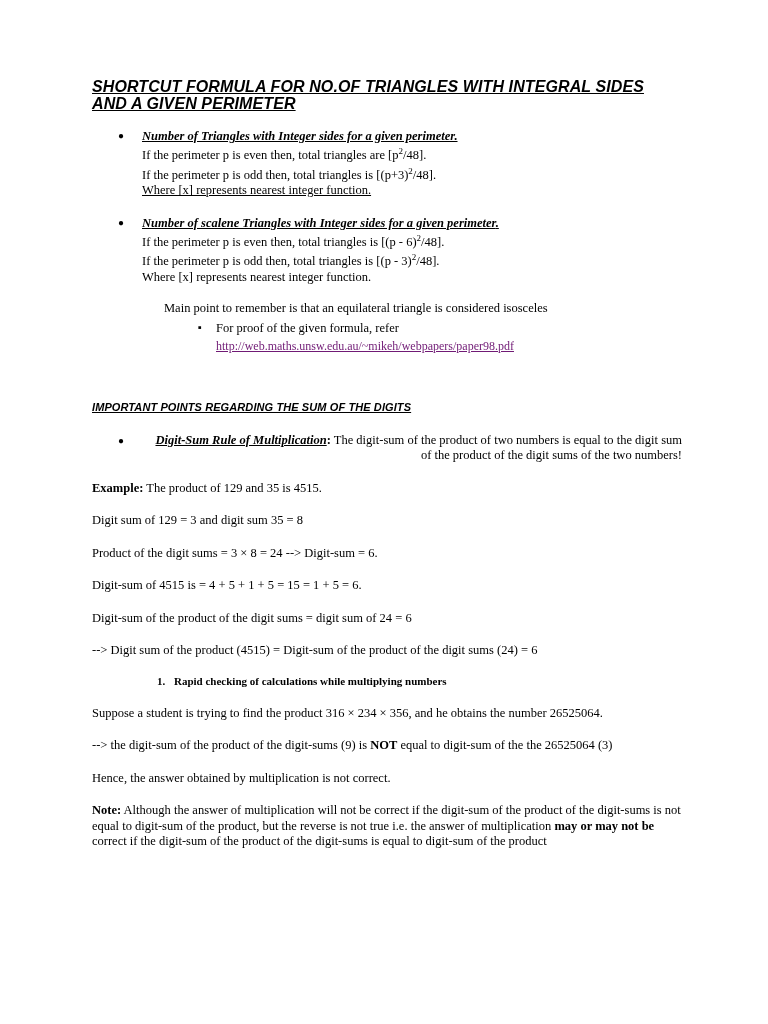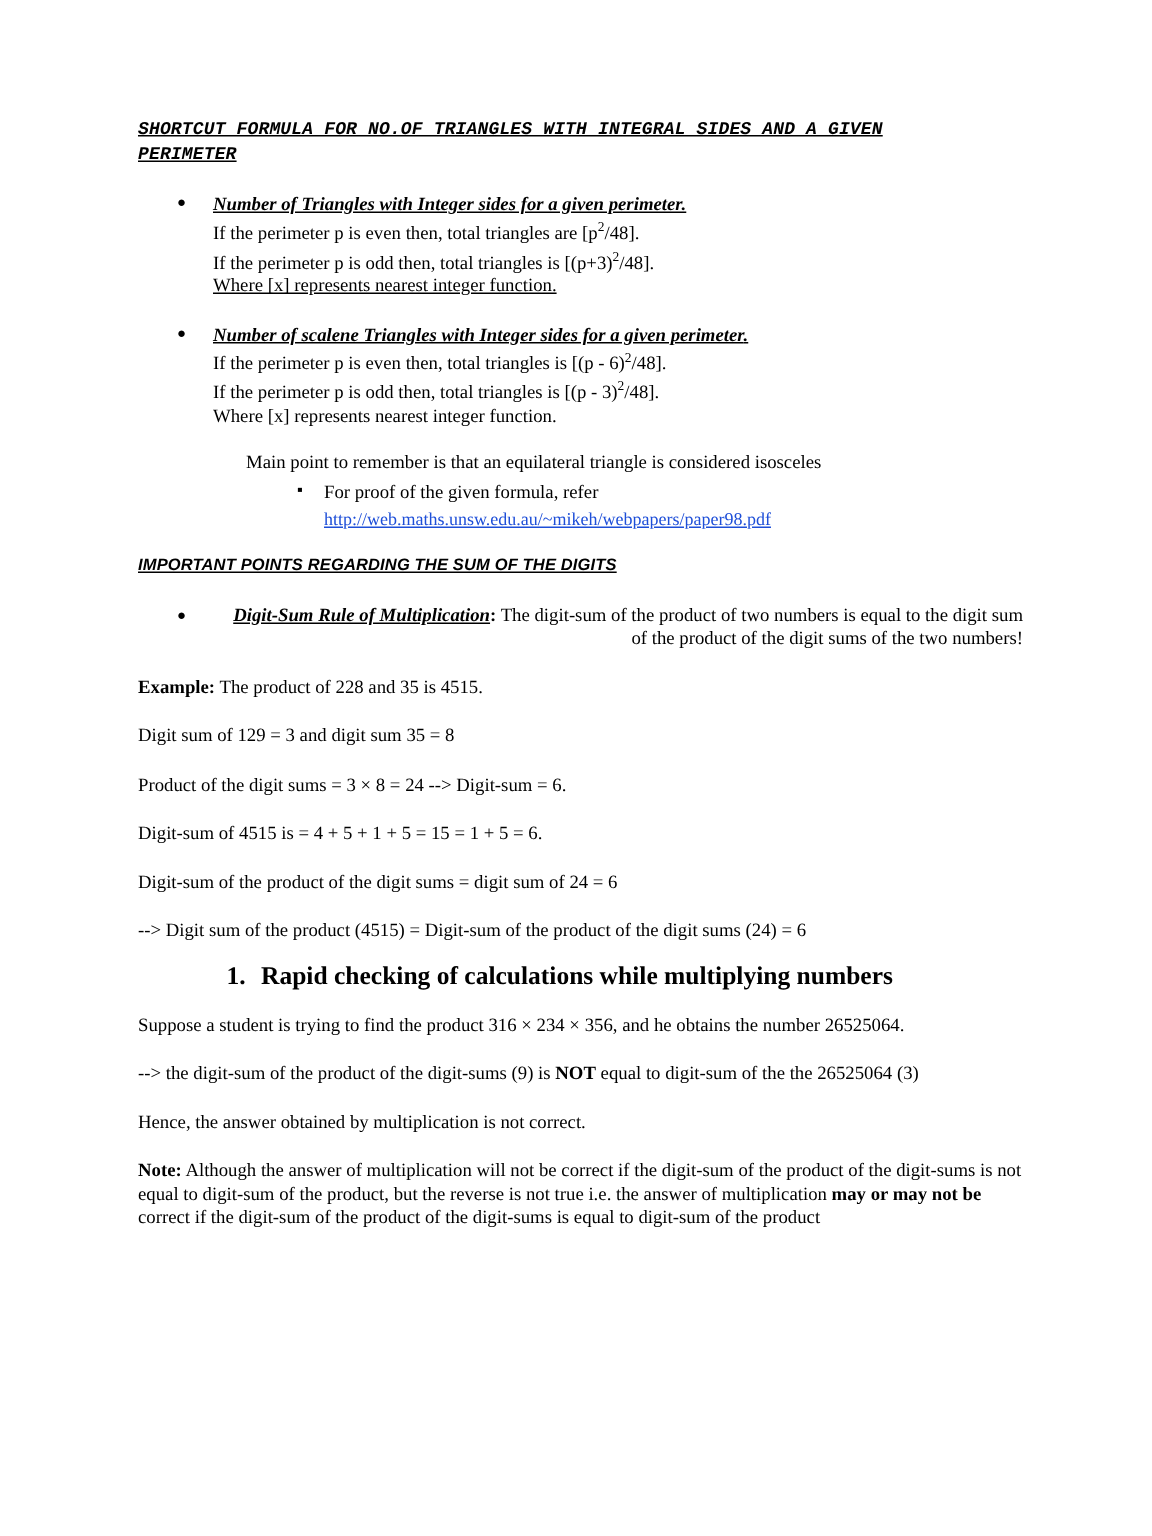--- a/index.html
+++ b/index.html
@@ -15,25 +15,25 @@
     overflow: hidden;
   }
   .page {
     position: relative;
     width: 768px;
     height: 1024px;
     box-sizing: border-box;
     padding: 78px 86px 0 92px;
   }
   .doc-title {
-    font-family: Liberation Mono, monospace;
-    font-weight: bold;
-    font-style: italic;
-    text-decoration: underline;
-    font-size: 12px;
+    font-family: Liberation Sans, sans-serif;
+    font-weight: bold;
+    font-style: italic;
+    text-decoration: underline;
+    font-size: 16px;
     line-height: 17px;
     letter-spacing: 0.1px;
     margin: 0 0 10px 0;
     max-width: 560px;
   }
   ul.bullets {
     list-style: none;
     margin: 0;
     padding: 0;
   }
@@ -86,56 +86,56 @@
     line-height: 16px;
   }
   .sub-square::before {
     content: "\25AA";
     position: absolute;
     left: -18px;
     top: -1px;
     font-size: 11px;
   }
   .link {
-    color: #1d4ed8;
+    color: #701a75;
     text-decoration: underline;
     font-size: 12px;
     display: inline-block;
     margin-top: 2px;
     word-break: break-all;
   }
   .section-head {
     font-family: "Liberation Sans", sans-serif;
     font-weight: bold;
     font-style: italic;
     text-decoration: underline;
     font-size: 11px;
     letter-spacing: 0.1px;
-    margin: 17px 0 0 0;
+    margin: 47px 0 0 0;
   }
   .para {
     font-size: 12.5px;
     line-height: 15.5px;
     margin: 17px 0 0 0;
   }
   .b { font-weight: bold; }
   .bu { font-weight: bold; font-style: italic; text-decoration: underline; }
   li.bullet.mult {
     margin-top: 20px;
     margin-bottom: 0;
     text-align: right;
   }
   li.bullet.mult .body {
     font-size: 12.5px;
     line-height: 15.5px;
   }
   ol.numlist {
     margin: 14px 0 0 0;
     padding-left: 76px;
-    font-size: 17px;
+    font-size: 11px;
     line-height: 16px;
   }
   ol.numlist li {
     font-weight: bold;
     padding-left: 6px;
   }
 </style>
 </head>
 <body>
 
@@ -169,21 +169,21 @@
   </div>
 
   <div class="section-head">IMPORTANT POINTS REGARDING THE SUM OF THE DIGITS</div>
 
   <ul class="bullets">
     <li class="bullet mult">
       <div class="body"><span class="bu">Digit-Sum Rule of Multiplication</span><span class="b">:</span><span> The digit-sum of the product of two numbers is equal to the digit sum of the product of the digit sums of the two numbers!</span></div>
     </li>
   </ul>
 
-  <div class="para"><span class="b">Example:</span><span> The product of 228 and 35 is 4515.</span></div>
+  <div class="para"><span class="b">Example:</span><span> The product of 129 and 35 is 4515.</span></div>
 
   <div class="para">Digit sum of 129 = 3 and digit sum 35 = 8</div>
 
   <div class="para">Product of the digit sums = 3 × 8 = 24 --&gt; Digit-sum = 6.</div>
 
   <div class="para">Digit-sum of 4515 is = 4 + 5 + 1 + 5 = 15 = 1 + 5 = 6.</div>
 
   <div class="para">Digit-sum of the product of the digit sums = digit sum of 24 = 6</div>
 
   <div class="para">--&gt; Digit sum of the product (4515) = Digit-sum of the product of the digit sums (24) = 6</div>

